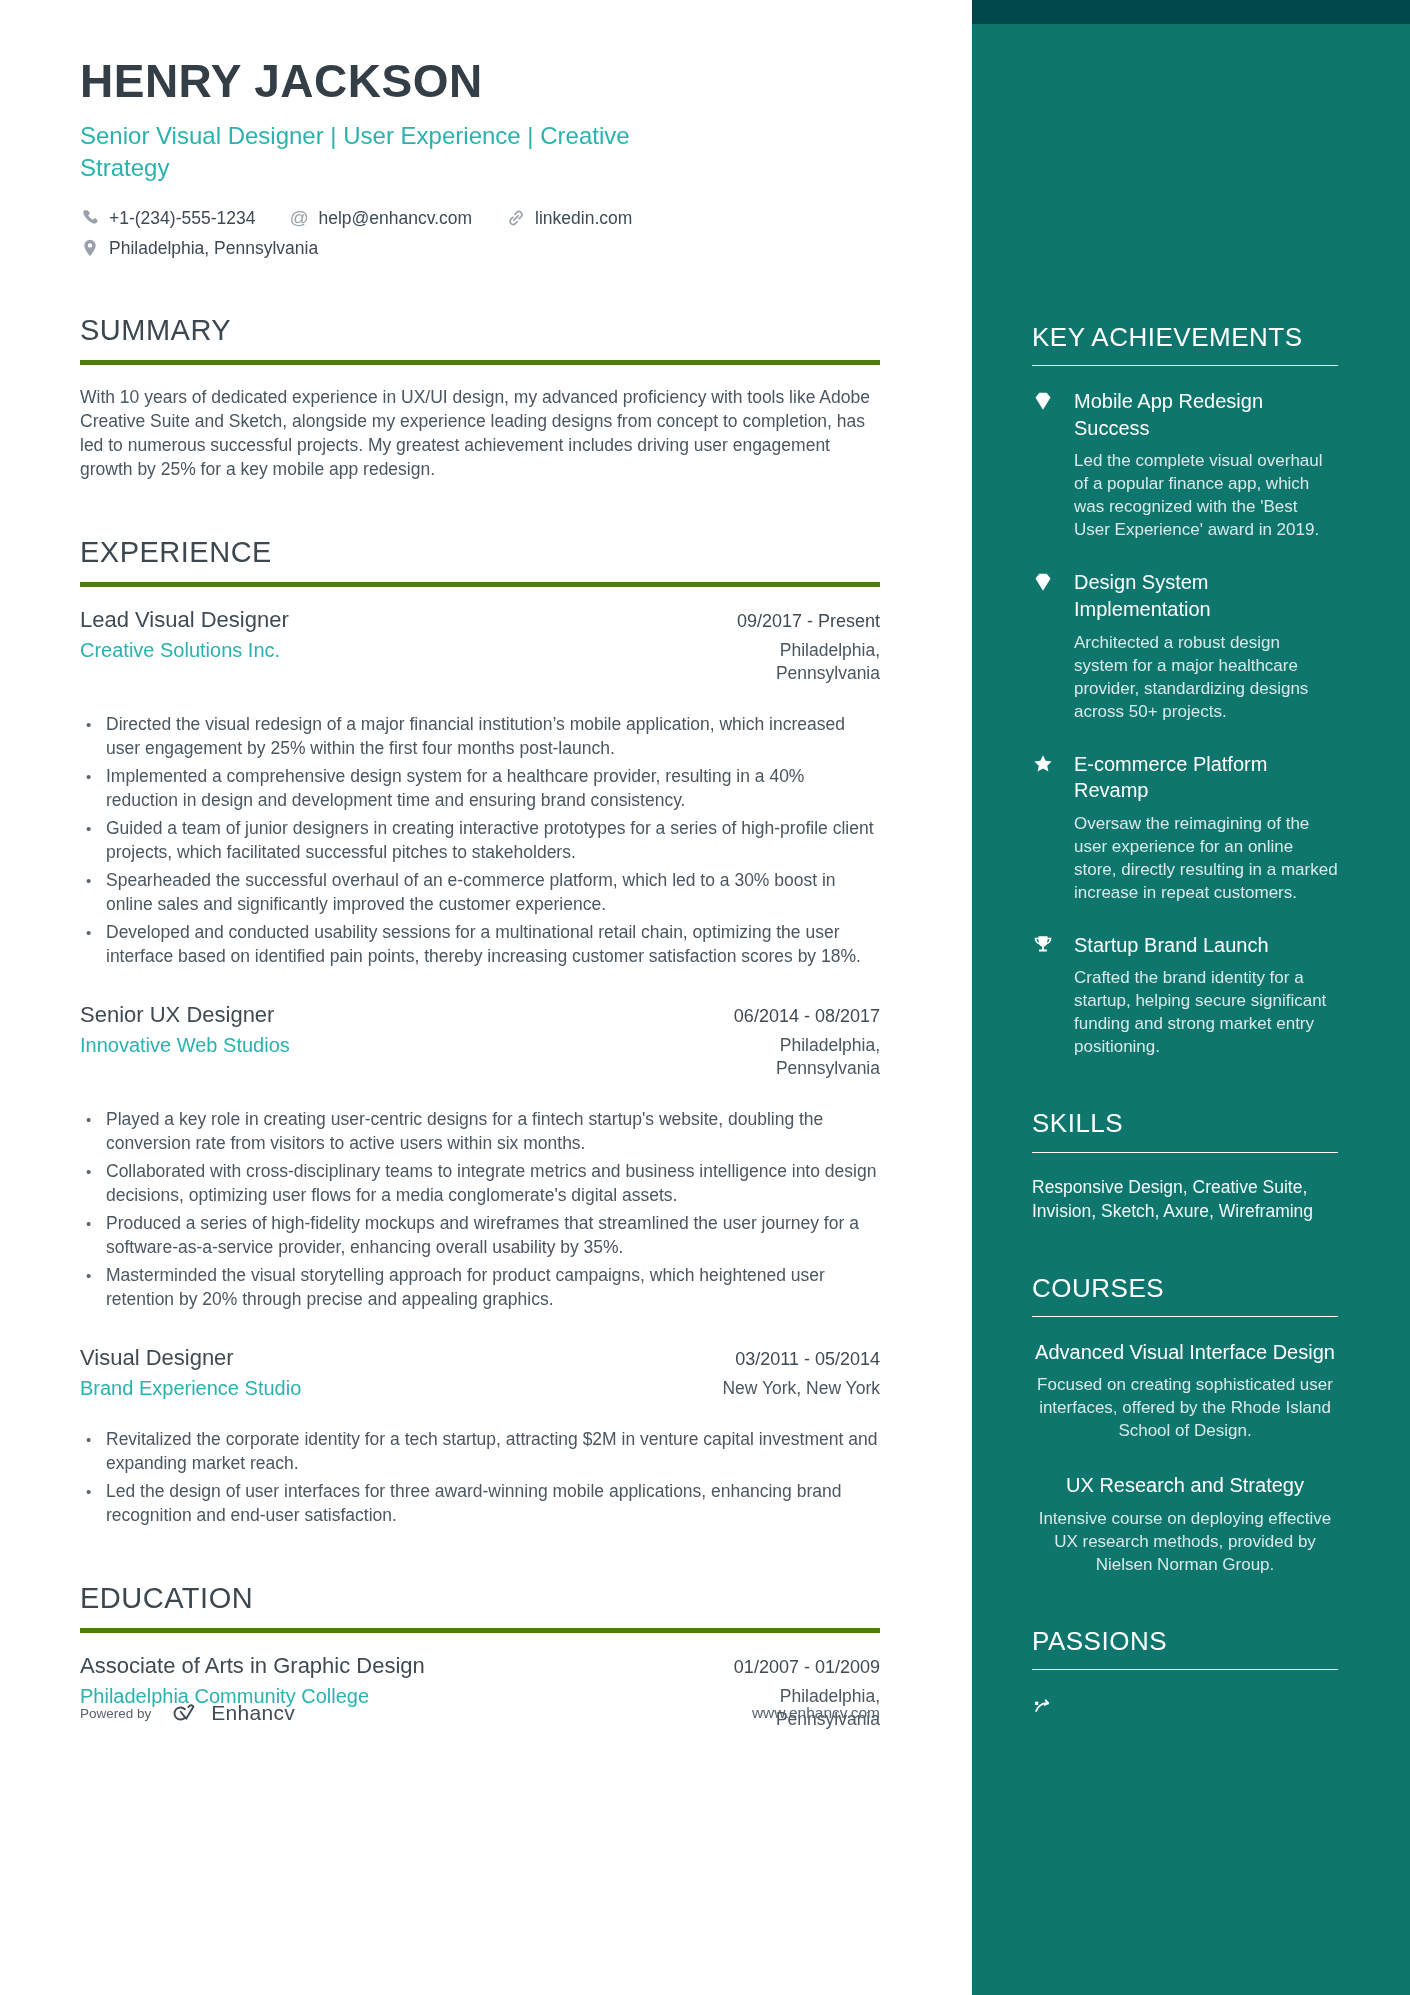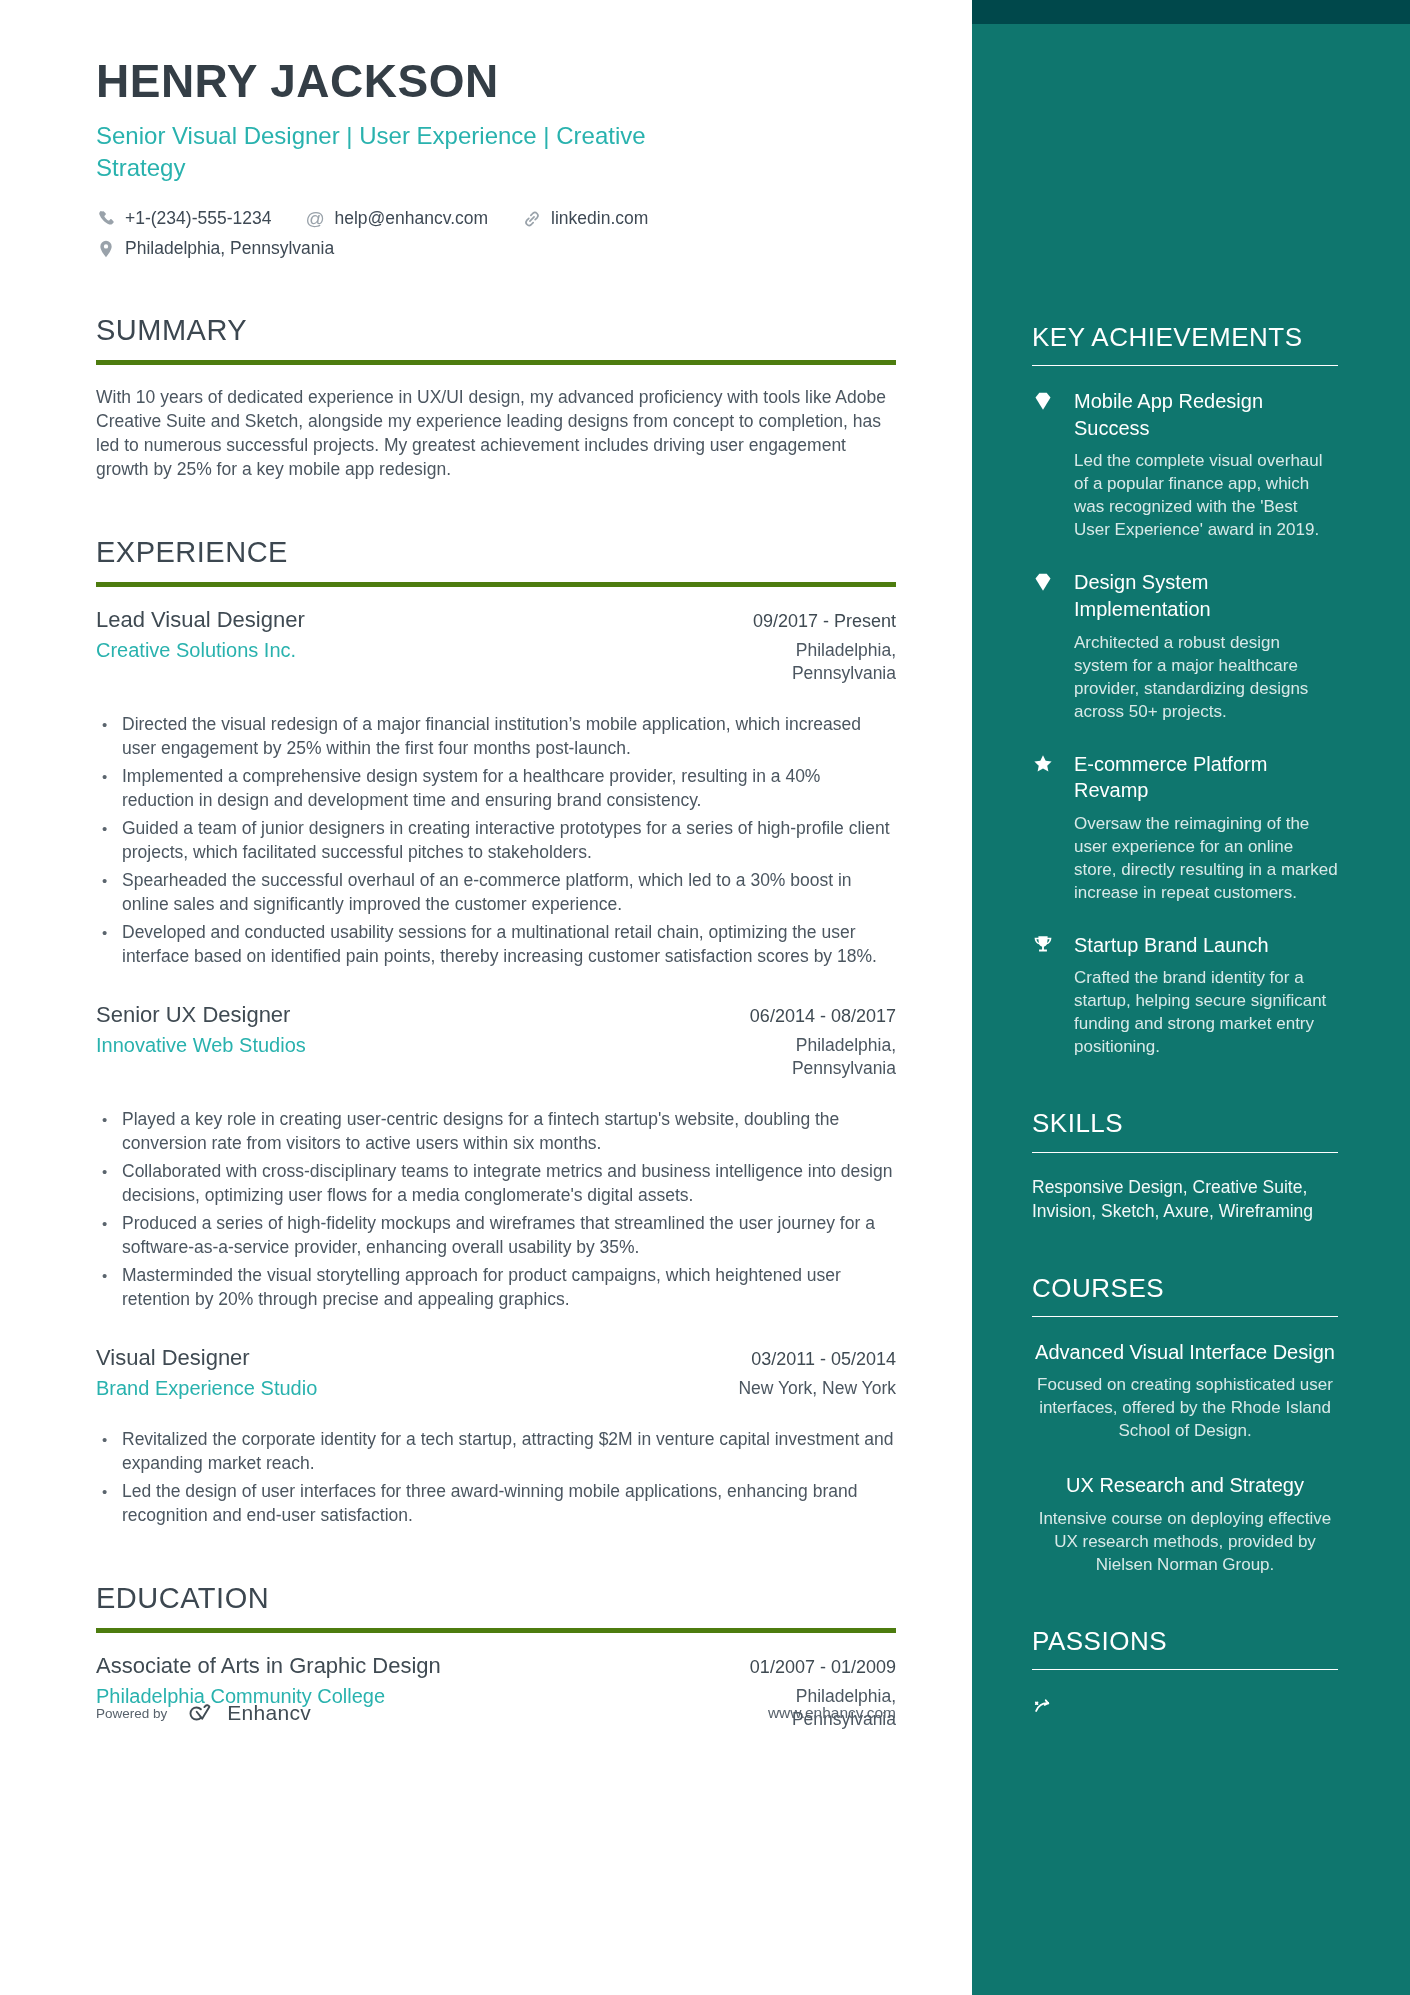--- a/index.html
+++ b/index.html
@@ -19,25 +19,25 @@
   .sb-item{display:flex;gap:18px;margin-bottom:28px;}
   .sb-icon{flex:0 0 24px;width:24px;height:24px;color:#ffffff;padding-top:2px;}
   .sb-icon svg{width:22px;height:22px;display:block;}
   .sb-item-body h3{font-size:20px;font-weight:400;color:#ffffff;line-height:1.33;margin:0 0 8px;}
   .sb-item-body p{font-size:17px;line-height:23px;color:rgba(255,255,255,.84);margin:0;}
   .skills-text{font-size:17.5px;line-height:24px;color:rgba(255,255,255,.95);margin:0;}
   .course{margin-bottom:30px;text-align:center;}
   .course h3{font-size:20px;font-weight:400;color:#ffffff;line-height:1.33;margin:0 0 8px;}
   .course p{font-size:17px;line-height:23px;color:rgba(255,255,255,.84);margin:0;}
   
-  .main{position:absolute;top:0;left:16px;width:921px;box-sizing:border-box;padding:56px 41px 0 80px;}
+  .main{position:absolute;top:0;left:0;width:921px;box-sizing:border-box;padding:56px 41px 0 80px;}
   h1.name{font-size:46px;font-weight:700;color:#343e46;letter-spacing:.5px;line-height:1.12;margin:0 0 12px;}
   h2.headline{font-size:24px;font-weight:400;color:#29b2ae;line-height:1.35;margin:0 0 24px;max-width:610px;}
   .contact-row{display:flex;align-items:center;gap:34px;margin-bottom:9px;}
-  .contact-item{display:flex;align-items:center;gap:9px;font-size:17.5px;color:#3e4954;}
+  .contact-item{display:flex;gap:9px;font-size:17.5px;color:#3e4954;}
   .c-icon{width:20px;height:20px;color:#99a2aa;display:inline-flex;}
   .c-icon svg{width:20px;height:20px;display:block;}
   .at-glyph{font-size:19px;color:#99a2aa;line-height:20px;}
   .section{margin-top:54px;}
   .sec-heading{
     font-size:29px;font-weight:400;color:#3c4750;letter-spacing:.5px;line-height:1.2;
     margin:0 0 20px;padding-bottom:12px;border-bottom:5px solid #4d7c0f;
   }
   .summary-text{font-size:17.5px;line-height:24px;color:#4b5660;margin:0;}
   .job{margin-bottom:34px;}

